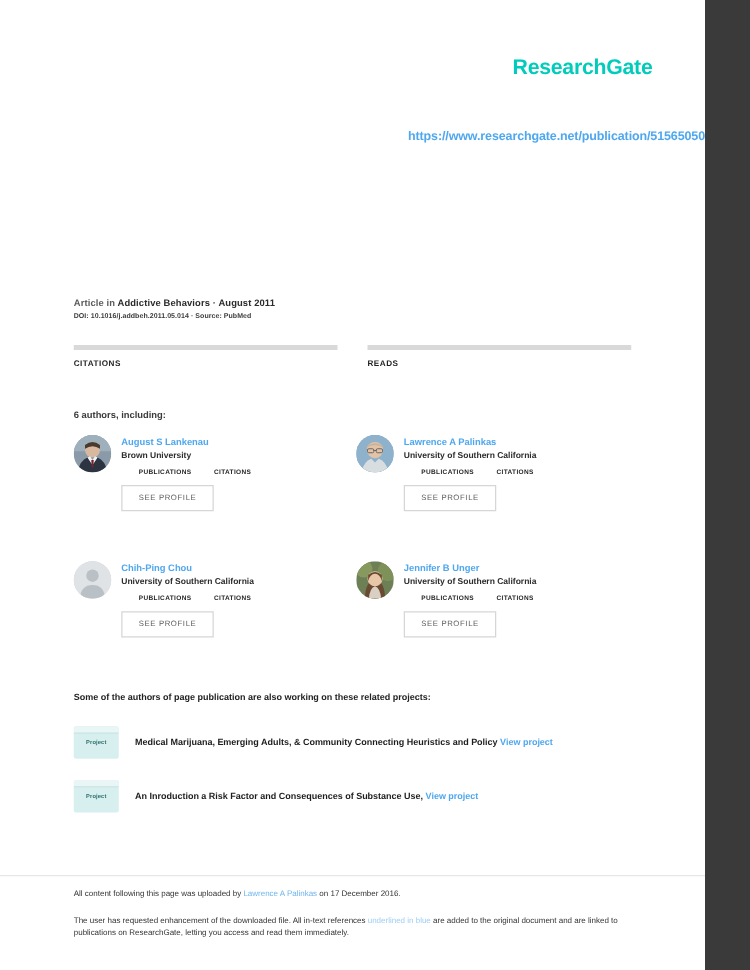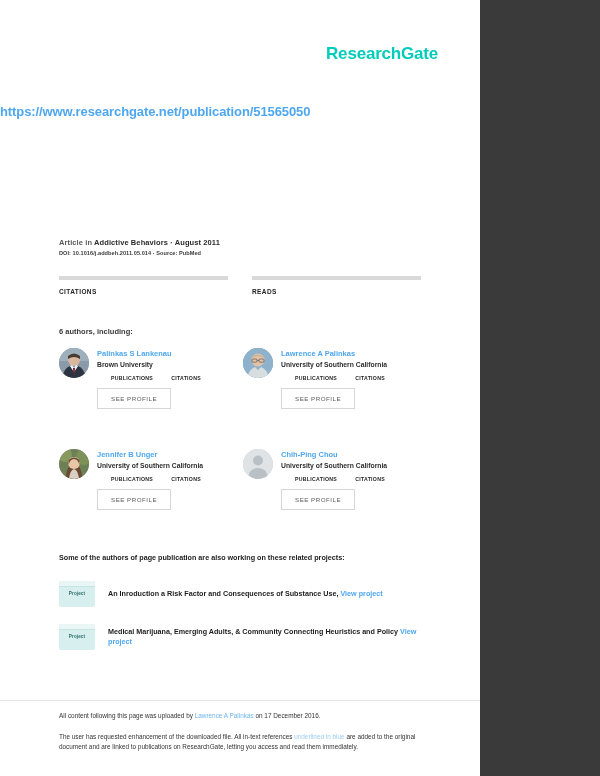--- a/index.html
+++ b/index.html
@@ -5,21 +5,21 @@
   html, body {
     margin: 0;
     padding: 0;
     background: #3a3a3a;
   }
   body {
     font-family: "Liberation Sans", sans-serif;
   }
   .page {
     position: relative;
-    width: 480px;
+    width: 564px;
     height: 776px;
     background: #ffffff;
     overflow: hidden;
     box-sizing: border-box;
   }
 
   
   .rg-logo {
     position: absolute;
     top: 44px;
@@ -28,22 +28,22 @@
     font-weight: bold;
     color: #00ccbb;
     letter-spacing: -0.2px;
     white-space: nowrap;
   }
   .pub-url {
     position: absolute;
     top: 104px;
     left: 0;
     right: 0;
-    text-align: left;
-    font-size: 13px;
+    text-align: right;
+    font-size: 10px;
     font-weight: bold;
     color: #4ea7ef;
     letter-spacing: -0.1px;
     white-space: nowrap;
   }
 
   
   .meta {
     position: absolute;
     top: 238px;
@@ -302,21 +302,21 @@
           <rect x="0" y="0" width="30" height="30" fill="#8a9aa8"></rect>
           <rect x="0" y="0" width="30" height="13" fill="#9fb0bd"></rect>
           <circle cx="15" cy="12" r="6" fill="#d9b8a0"></circle>
           <path d="M9 8 Q15 3 21 8 L21 11 Q15 7 9 11 Z" fill="#4a3a2e"></path>
           <path d="M3 30 Q5 20 11 18 L15 24 L19 18 Q25 20 27 30 Z" fill="#2b3440"></path>
           <path d="M11 18 L15 24 L19 18 L17 17 L15 20 L13 17 Z" fill="#f2f2f2"></path>
           <path d="M14 20 L16 20 L15.6 26 L14.4 26 Z" fill="#7a2330"></path>
         </svg>
       </div>
       <div class="author-body">
-        <div class="author-name">Palinkas S Lankenau</div>
+        <div class="author-name">August S Lankenau</div>
         <div class="author-inst">Brown University</div>
         <div class="author-stats">
           <div>
             <div class="astat-value"></div>
             <div class="astat-label">PUBLICATIONS</div>
           </div>
           <div>
             <div class="astat-value"></div>
             <div class="astat-label">CITATIONS</div>
           </div>
@@ -351,20 +351,45 @@
             <div class="astat-label">CITATIONS</div>
           </div>
         </div>
         <div class="see-profile">SEE PROFILE</div>
       </div>
     </div>
 
     <div class="author">
       <div class="avatar">
         <svg viewBox="0 0 30 30">
+          <rect x="0" y="0" width="30" height="30" fill="#dfe3e6"></rect>
+          <circle cx="15" cy="11.5" r="5" fill="#b9c0c6"></circle>
+          <path d="M5 30 Q5.5 19 15 19 Q24.5 19 25 30 Z" fill="#b9c0c6"></path>
+        </svg>
+      </div>
+      <div class="author-body">
+        <div class="author-name">Chih-Ping Chou</div>
+        <div class="author-inst">University of Southern California</div>
+        <div class="author-stats">
+          <div>
+            <div class="astat-value"></div>
+            <div class="astat-label">PUBLICATIONS</div>
+          </div>
+          <div>
+            <div class="astat-value"></div>
+            <div class="astat-label">CITATIONS</div>
+          </div>
+        </div>
+        <div class="see-profile">SEE PROFILE</div>
+      </div>
+    </div>
+
+    <div class="author">
+      <div class="avatar">
+        <svg viewBox="0 0 30 30">
           <rect x="0" y="0" width="30" height="30" fill="#6d7f55"></rect>
           <circle cx="6" cy="6" r="7" fill="#87995f"></circle>
           <circle cx="25" cy="8" r="8" fill="#7d9158"></circle>
           <path d="M7 30 Q7 16 15 15 Q23 16 23 30 Z" fill="#6b4a33"></path>
           <circle cx="15" cy="14" r="6" fill="#e8c7a8"></circle>
           <path d="M9.5 11 Q15 6 20.5 11 L20.5 16 Q19 10 15 10 Q11 10 9.5 16 Z" fill="#6b4a33"></path>
           <path d="M10 30 Q11 21 15 20 Q19 21 20 30 Z" fill="#d9cfc2"></path>
         </svg>
       </div>
       <div class="author-body">
@@ -377,68 +402,43 @@
           </div>
           <div>
             <div class="astat-value"></div>
             <div class="astat-label">CITATIONS</div>
           </div>
         </div>
         <div class="see-profile">SEE PROFILE</div>
       </div>
     </div>
 
-    <div class="author">
-      <div class="avatar">
-        <svg viewBox="0 0 30 30">
-          <rect x="0" y="0" width="30" height="30" fill="#dfe3e6"></rect>
-          <circle cx="15" cy="11.5" r="5" fill="#b9c0c6"></circle>
-          <path d="M5 30 Q5.5 19 15 19 Q24.5 19 25 30 Z" fill="#b9c0c6"></path>
-        </svg>
-      </div>
-      <div class="author-body">
-        <div class="author-name">Chih-Ping Chou</div>
-        <div class="author-inst">University of Southern California</div>
-        <div class="author-stats">
-          <div>
-            <div class="astat-value"></div>
-            <div class="astat-label">PUBLICATIONS</div>
-          </div>
-          <div>
-            <div class="astat-value"></div>
-            <div class="astat-label">CITATIONS</div>
-          </div>
-        </div>
-        <div class="see-profile">SEE PROFILE</div>
-      </div>
-    </div>
-
   </div>
 
   <div class="projects-head">Some of the authors of page publication are also working on these related projects:</div>
 
   <div class="projects">
 
     <div class="project-row">
       <div class="project-icon">
         <div class="bar"></div>
         <div class="txt">Project</div>
       </div>
       <div class="project-text">
-        <span>An Inroduction a Risk Factor and Consequences of Substance Use,</span><span class="view-link">View project</span>
+        <span>Medical Marijuana, Emerging Adults, &amp; Community Connecting Heuristics and Policy</span><span class="view-link">View project</span>
       </div>
     </div>
 
     <div class="project-row">
       <div class="project-icon">
         <div class="bar"></div>
         <div class="txt">Project</div>
       </div>
       <div class="project-text">
-        <span>Medical Marijuana, Emerging Adults, &amp; Community Connecting Heuristics and Policy</span><span class="view-link">View project</span>
+        <span>An Inroduction a Risk Factor and Consequences of Substance Use,</span><span class="view-link">View project</span>
       </div>
     </div>
 
   </div>
 
   <div class="footer-rule"></div>
   <div class="footer">
     <div class="footer-upload">
       <span>All content following this page was uploaded by </span><span class="uploader">Lawrence A Palinkas</span><span> on 17 December 2016.</span>
     </div>

